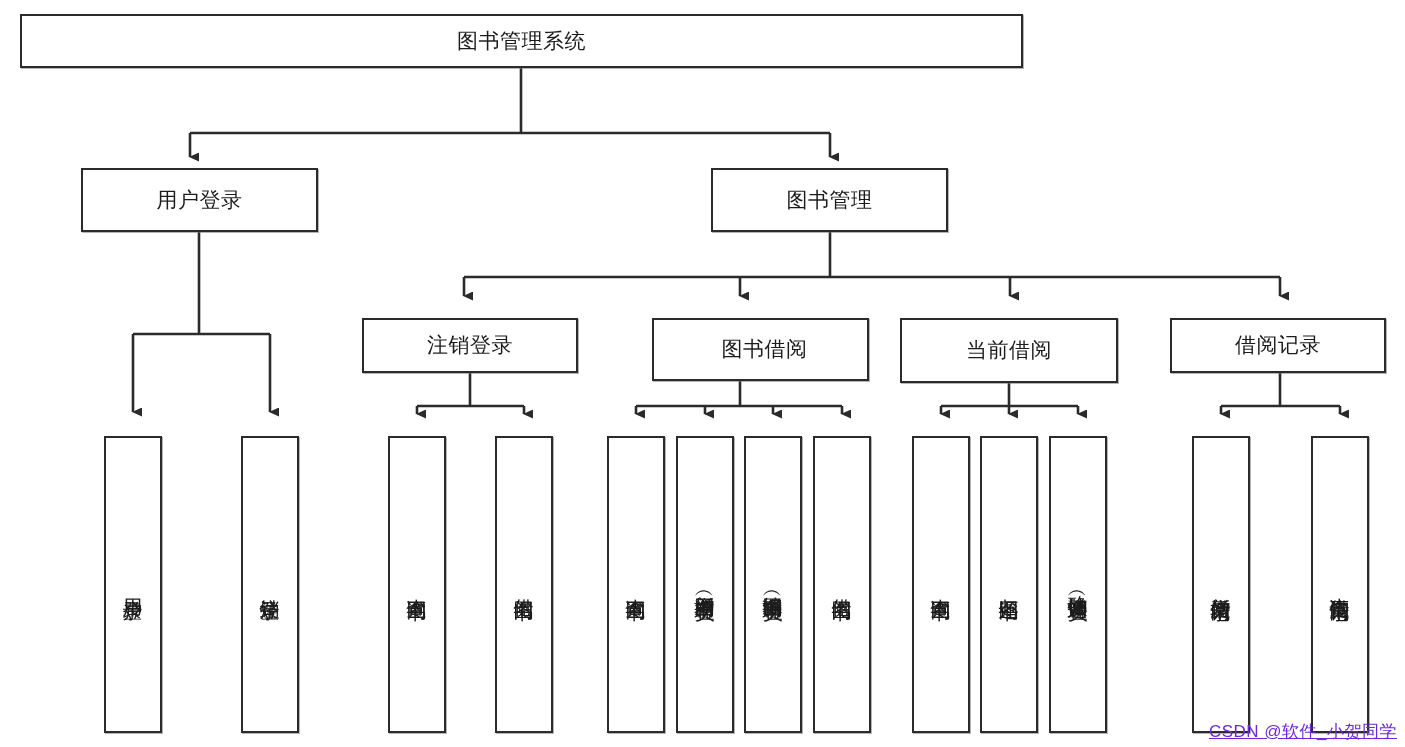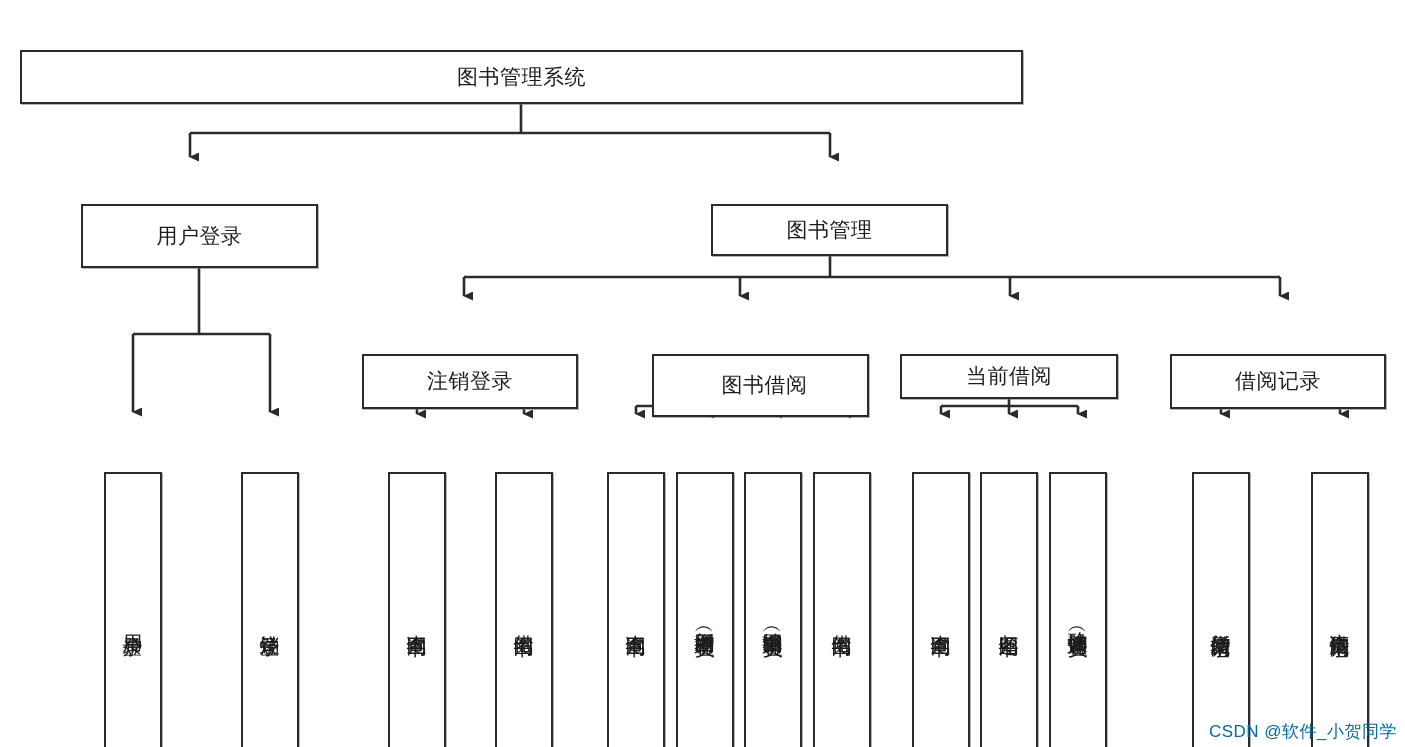--- a/index.html
+++ b/index.html
@@ -29,21 +29,20 @@
   }
   .node {
     position: absolute;
     box-sizing: border-box;
     background: #ffffff;
     border: 2.5px solid #2b2b2b;
     display: flex;
     align-items: center;
     justify-content: center;
     box-shadow: 1px 1px 0 rgba(120,120,120,0.55);
-    margin-top: 36px;
   }
   .node-label {
     color: #1c1c1c;
     font-size: 21px;
     line-height: 1.18;
     letter-spacing: 0.5px;
     white-space: nowrap;
     text-align: center;
   }
   .node.vertical .node-label {
@@ -51,25 +50,26 @@
     text-orientation: upright;
     font-size: 20px;
     letter-spacing: 1px;
     line-height: 1.1;
   }
   .watermark {
     position: absolute;
     right: 8px;
     bottom: 4px;
     font-size: 17px;
-    color: #0369a1;
+    color: #6d28d9;
     letter-spacing: 0.5px;
     white-space: nowrap;
     pointer-events: none;
     user-select: none;
+    text-decoration: underline;
   }
 </style>
 </head>
 <body>
 
 <div id="diagram-root">
 
   <svg class="edges" viewBox="0 0 1405 747">
     <defs>
       <marker id="arrowhead" markerWidth="9" markerHeight="10" refX="4.5" refY="9" orient="auto" markerUnits="userSpaceOnUse">
@@ -122,31 +122,31 @@
     </g>
   </svg>
 
   <div class="node" style="left:20px; top:14px; width:1003px; height:54px;">
     <span class="node-label">图书管理系统</span>
   </div>
 
   <div class="node" style="left:81px; top:168px; width:237px; height:64px;">
     <span class="node-label">用户登录</span>
   </div>
-  <div class="node" style="left:711px; top:168px; width:237px; height:52px;">
+  <div class="node" style="left:711px; top:168px; width:237px; height:64px;">
     <span class="node-label">图书管理</span>
   </div>
 
   <div class="node" style="left:362px; top:318px; width:216px; height:55px;">
     <span class="node-label">注销登录</span>
   </div>
   <div class="node" style="left:652px; top:318px; width:217px; height:63px;padding-left:8px;">
     <span class="node-label">图书借阅</span>
   </div>
-  <div class="node" style="left:900px; top:318px; width:218px; height:45px;">
+  <div class="node" style="left:900px; top:318px; width:218px; height:65px;">
     <span class="node-label">当前借阅</span>
   </div>
   <div class="node" style="left:1170px; top:318px; width:216px; height:55px;">
     <span class="node-label">借阅记录</span>
   </div>
 
   <div class="node vertical" style="left:104px; top:436px; width:58px; height:297px;">
     <span class="node-label">用户登录</span>
   </div>
   <div class="node vertical" style="left:241px; top:436px; width:58px; height:297px;">

